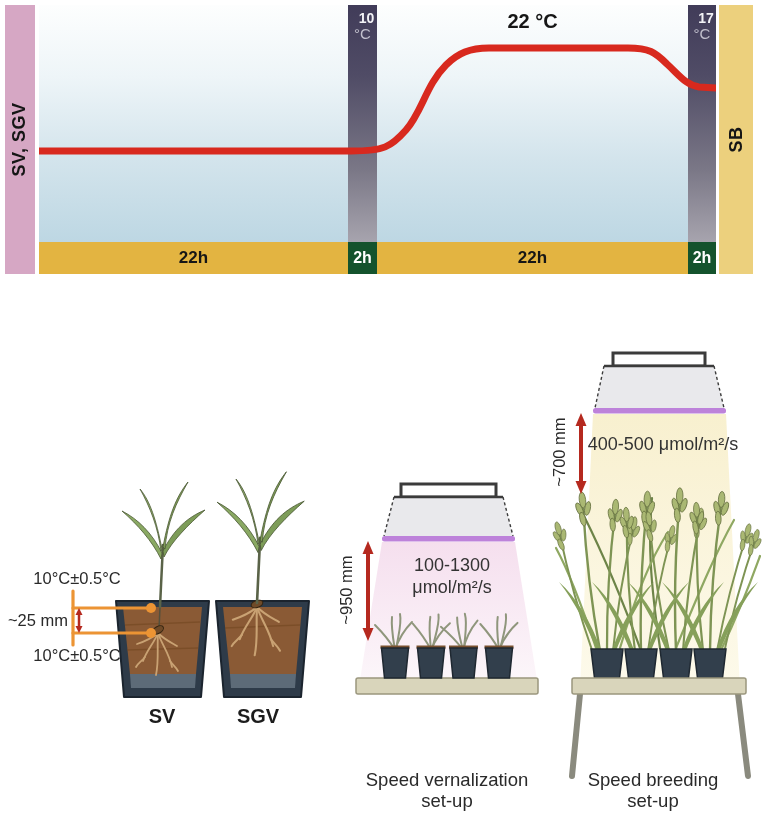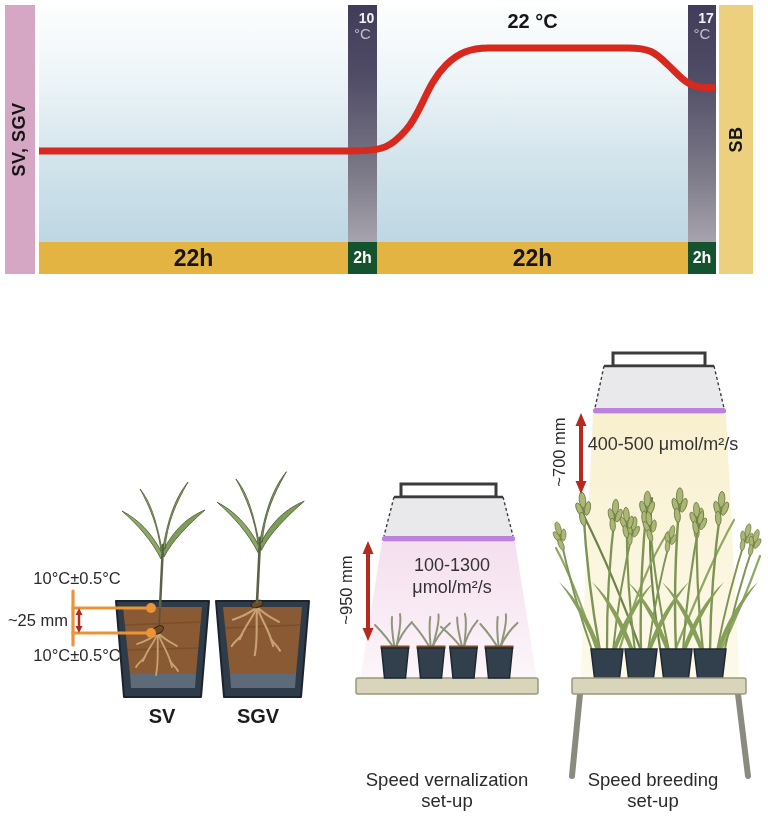--- a/index.html
+++ b/index.html
@@ -17,21 +17,21 @@
             background:linear-gradient(180deg,#fdfefe 0%,#eef5f8 30%,#d3e4ec 65%,#bdd7e3 100%);}
   .band{top:5px;height:237px;
         background:linear-gradient(180deg,#413c59 0%,#504c66 30%,#7b7887 70%,#a7a4ae 100%);
         text-align:center;line-height:1.1;padding-top:6px;box-sizing:border-box;}
   .band .v{color:#f2f2f6;font-weight:600;font-size:14px;display:block;margin-left:8px;}
   .band .u{color:#c2c0cd;font-size:15px;display:block;}
   .band1{left:348px;width:29px;}
   .band2{left:688px;width:28px;}
   .gold-bar{left:39px;top:242px;width:677px;height:32px;background:#e3b441;}
   .dur{top:242px;height:32px;display:flex;align-items:center;justify-content:center;
-       font-weight:bold;font-size:23px;color:#161616;}
+       font-weight:bold;font-size:17px;color:#161616;}
   .dur.black{background:#14532d;color:#fff;font-size:16px;}
   .phase-temp{top:7px;height:28px;display:flex;align-items:center;justify-content:center;
               font-weight:bold;font-size:20px;color:#161616;}
   .curve-svg{left:39px;top:5px;}
   
   .bottom-svg{left:0;top:330px;}
   text{text-anchor:middle;}
   .lab{font-size:16.5px;fill:#2a2a2a;}
   .lab2{font-size:18px;fill:#333;}
   .cap{font-size:18.5px;fill:#2a2a2a;}

